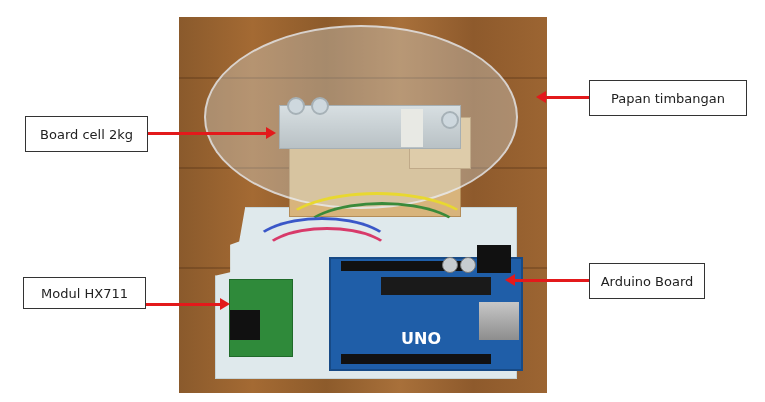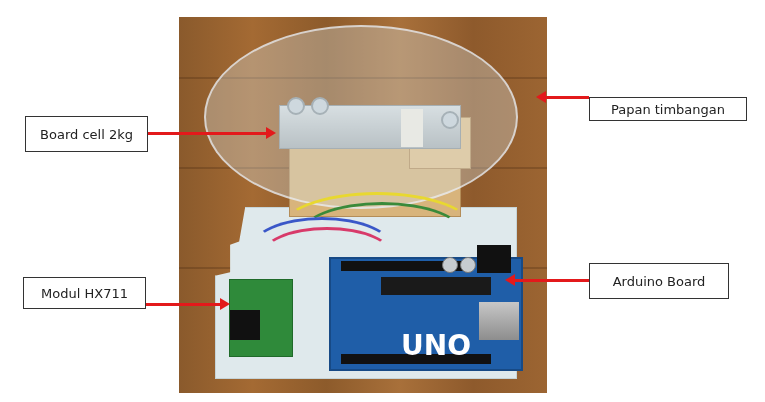--- a/index.html
+++ b/index.html
@@ -15,21 +15,21 @@
   .block2{position:absolute;left:230px;top:100px;width:60px;height:50px;background:#e2c08a;border:1px solid #b48d58;}
   .loadcell{position:absolute;left:100px;top:88px;width:180px;height:42px;background:linear-gradient(#d8dde0,#a9b0b4);border:1px solid #8c9498;}
   .bolt{position:absolute;width:14px;height:14px;border-radius:50%;background:#c9d3da;border:2px solid #8d979e;}
   .tape{position:absolute;left:222px;top:92px;width:22px;height:38px;background:#f1ede4;}
   .arduino{position:absolute;left:150px;top:240px;width:190px;height:110px;background:#1f5ea8;border:2px solid #174a86;}
   .hdr{position:absolute;background:#111;}
   .chip{position:absolute;left:50px;top:18px;width:110px;height:18px;background:#1a1a1a;}
   .usb{position:absolute;left:300px;top:285px;width:40px;height:38px;background:linear-gradient(#c7c7c7,#8d8d8d);}
   .jack{position:absolute;left:298px;top:228px;width:34px;height:28px;background:#111;}
   .cap{position:absolute;width:14px;height:14px;border-radius:50%;background:#c7ccd0;border:1px solid #777;}
-  .logo{position:absolute;left:70px;top:70px;color:#fff;font-size:28px;font-weight:bold;}
+  .logo{position:absolute;left:70px;top:70px;color:#fff;font-size:16px;font-weight:bold;}
   .hx{position:absolute;left:50px;top:262px;width:62px;height:76px;background:#2f8a3a;border:1px solid #1f6a2a;}
   .hxhdr{position:absolute;left:0;top:30px;width:30px;height:30px;background:#111;}
   .wire{position:absolute;border-radius:50%;border-style:solid;border-color:transparent;}
 
   .label{position:absolute;background:#fff;border:1.5px solid #333;color:#222;font-size:13px;
     display:flex;align-items:center;justify-content:center;box-sizing:border-box;}
   .arrow{position:absolute;height:3px;background:#e3191b;}
   .head-r{position:absolute;width:0;height:0;border-top:6px solid transparent;border-bottom:6px solid transparent;border-left:10px solid #e3191b;}
   .head-l{position:absolute;width:0;height:0;border-top:6px solid transparent;border-bottom:6px solid transparent;border-right:10px solid #e3191b;}
 </style>
@@ -65,23 +65,23 @@
   <div class="usb"></div>
   <div class="hx">
     <div class="hxhdr"></div>
   </div>
 </div>
 
 <div class="label" style="left:25px;top:116px;width:123px;height:36px">Board cell 2kg</div>
 <div class="arrow" style="left:148px;top:132px;width:120px"></div>
 <div class="head-r" style="left:266px;top:127px"></div>
 
-<div class="label" style="left:589px;top:97px;width:158px;height:24px">Papan timbangan</div>
+<div class="label" style="left:589px;top:80px;width:158px;height:36px">Papan timbangan</div>
 <div class="arrow" style="left:545px;top:96px;width:44px"></div>
 <div class="head-l" style="left:536px;top:91px"></div>
 
 <div class="label" style="left:23px;top:277px;width:123px;height:32px">Modul HX711</div>
 <div class="arrow" style="left:146px;top:303px;width:76px"></div>
 <div class="head-r" style="left:220px;top:298px"></div>
 
-<div class="label" style="left:589px;top:263px;width:140px;height:36px">Arduino Board</div>
+<div class="label" style="left:589px;top:263px;width:116px;height:36px">Arduino Board</div>
 <div class="arrow" style="left:514px;top:279px;width:75px"></div>
 <div class="head-l" style="left:505px;top:274px"></div>
 
 </body></html>

